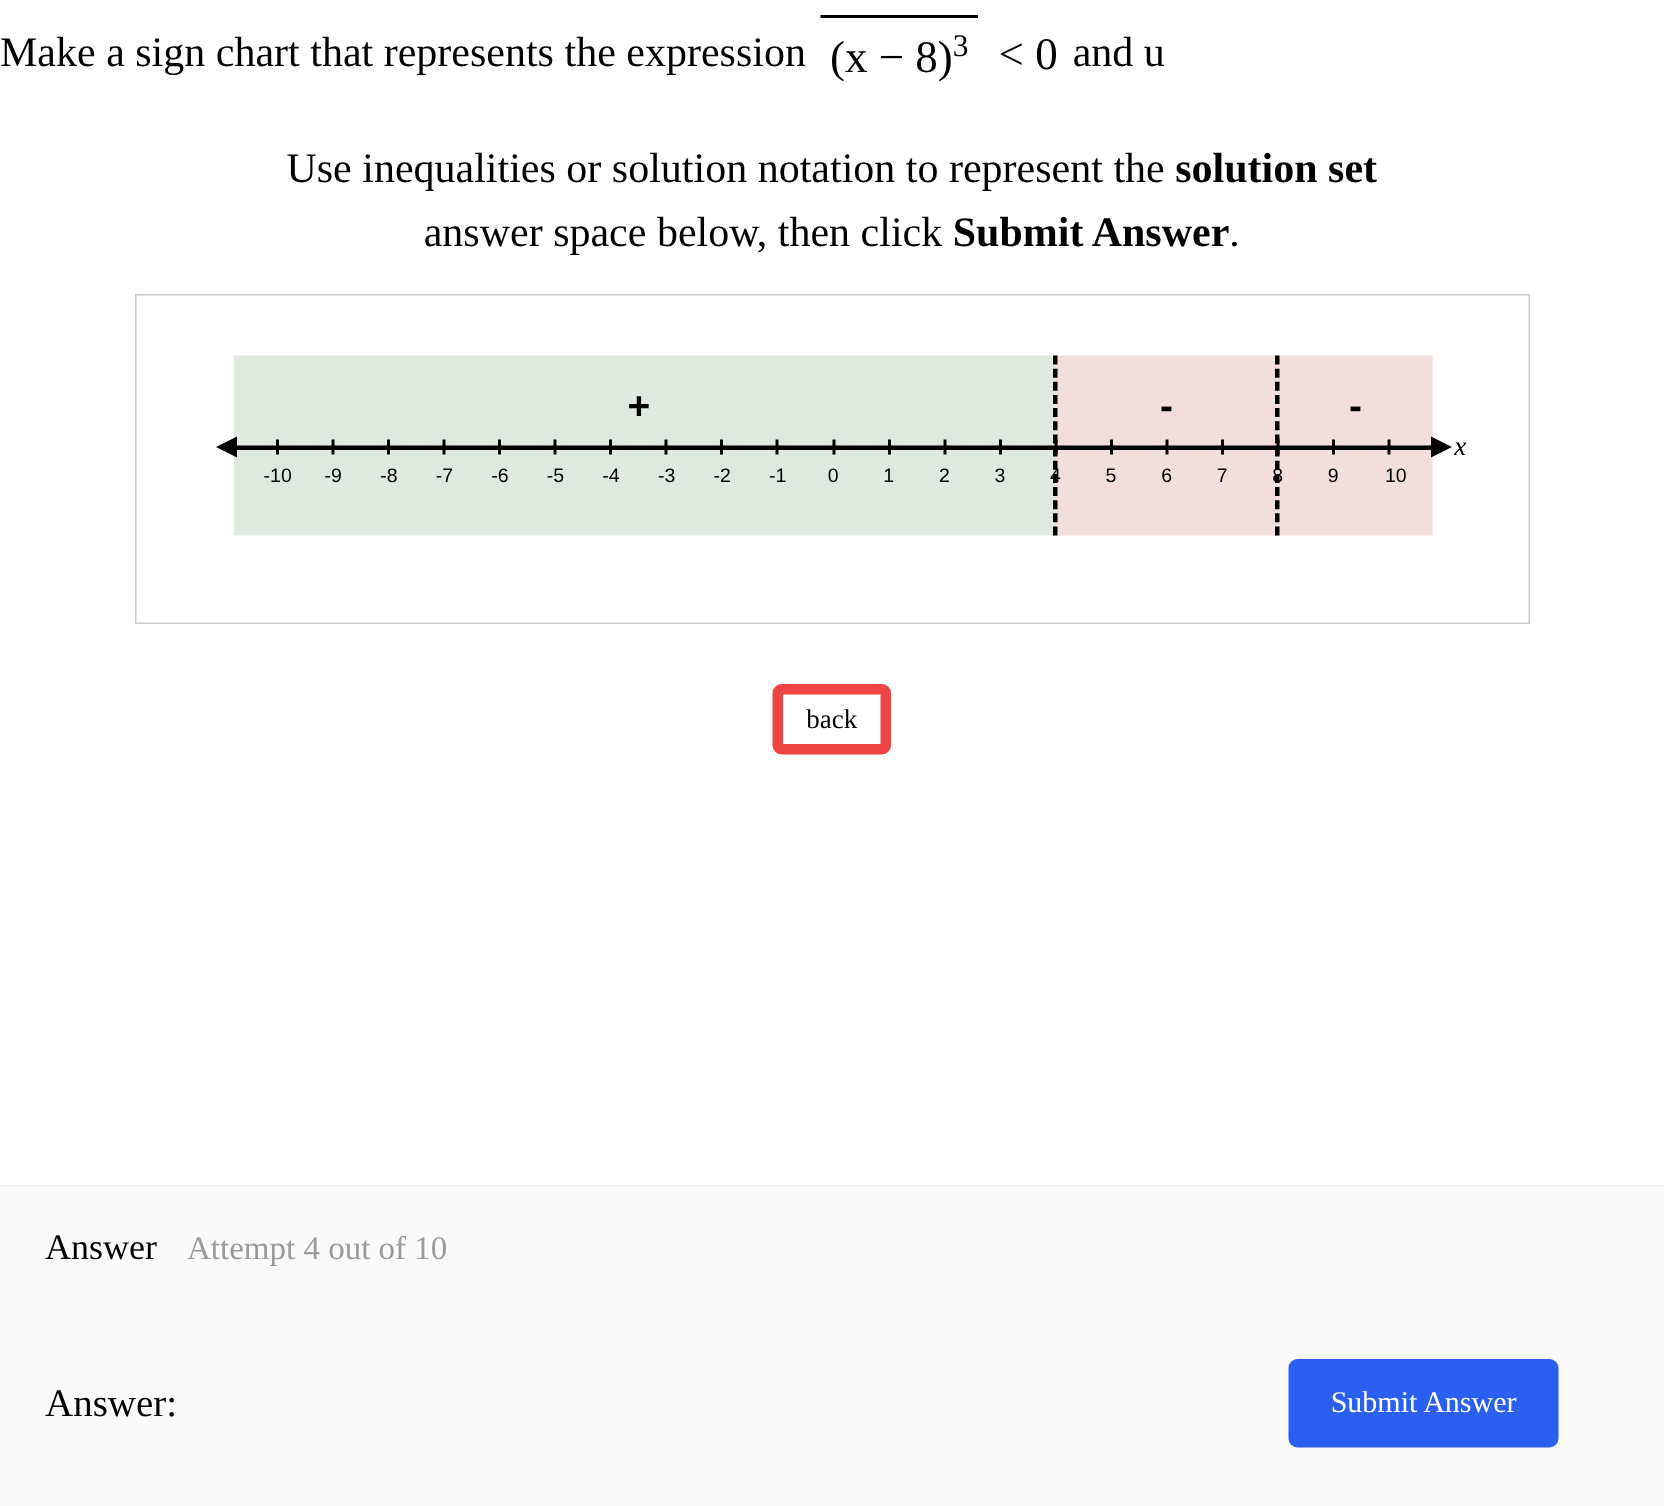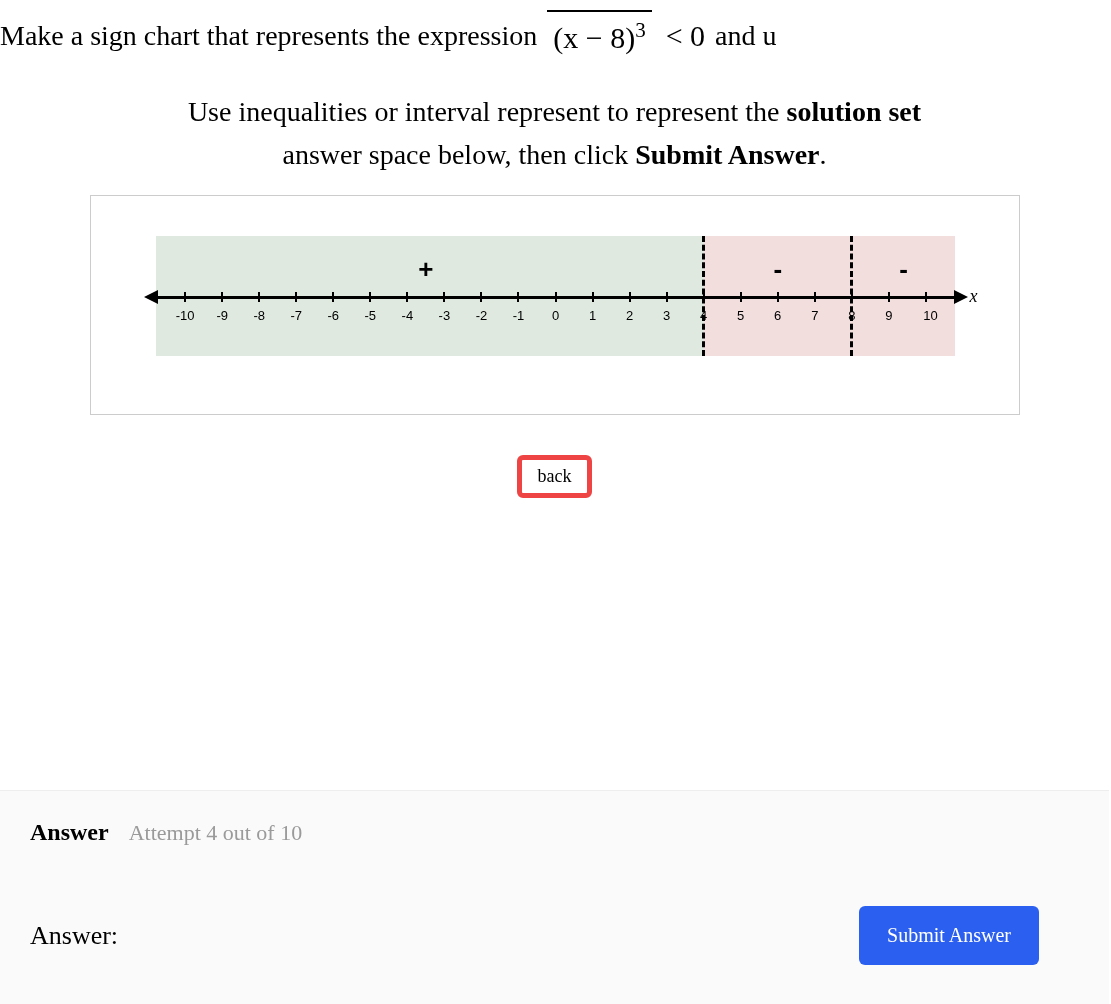--- a/index.html
+++ b/index.html
@@ -117,37 +117,37 @@
     transform: translateX(-50%);
   }
 
   .back-btn {
     display: block;
     margin: 40px auto 0 auto;
     padding: 6px 16px;
     font-size: 18px;
     font-family: Georgia, serif;
     background: #fff;
-    border: 5px solid #ef4444;
+    border: 7px solid #ef4444;
     border-radius: 6px;
     cursor: pointer;
   }
 
   .answer-section {
     position: absolute;
     left: 0; right: 0;
     top: 790px;
     background: #fafafa;
     border-top: 1px solid #eee;
     padding: 28px 30px 40px 30px;
   }
   .answer-header {
     font-size: 24px;
   }
-  .answer-header .alabel { font-weight: bold; text-align: right; }
+  .answer-header .alabel { font-weight: normal; text-align: right; }
   .answer-header .attempt { color: #9a9a9a; margin-left: 14px; font-size: 22px; }
 
   .answer-row {
     display: flex;
     align-items: center;
     margin-top: 60px;
     gap: 18px;
   }
   .answer-row .prompt { font-size: 26px; }
   .answer-input {
@@ -188,21 +188,21 @@
           <span>(x − 8)</span><span class="sup">3</span>
         </span>
       </span>
       <span class="ineq">&lt; 0</span>
       <span class="post">and u</span>
     </div>
   </div>
 
   <div class="instruction">
     <div>
-      <span>Use inequalities or interval represent to represent the </span><span class="bold">solution set</span>
+      <span>Use inequalities or solution notation to represent the </span><span class="bold">solution set</span>
     </div>
     <div>
       <span>answer space below, then click </span><span class="bold">Submit Answer</span><span>.</span>
     </div>
   </div>
 
   <div class="chart-frame">
     <div class="chart-inner" id="chart-inner">
         <div class="region pos" style="left: 0px; width: 548.148px;"></div>
         <div class="region neg" style="left: 548.148px; width: 148.148px;"></div>

